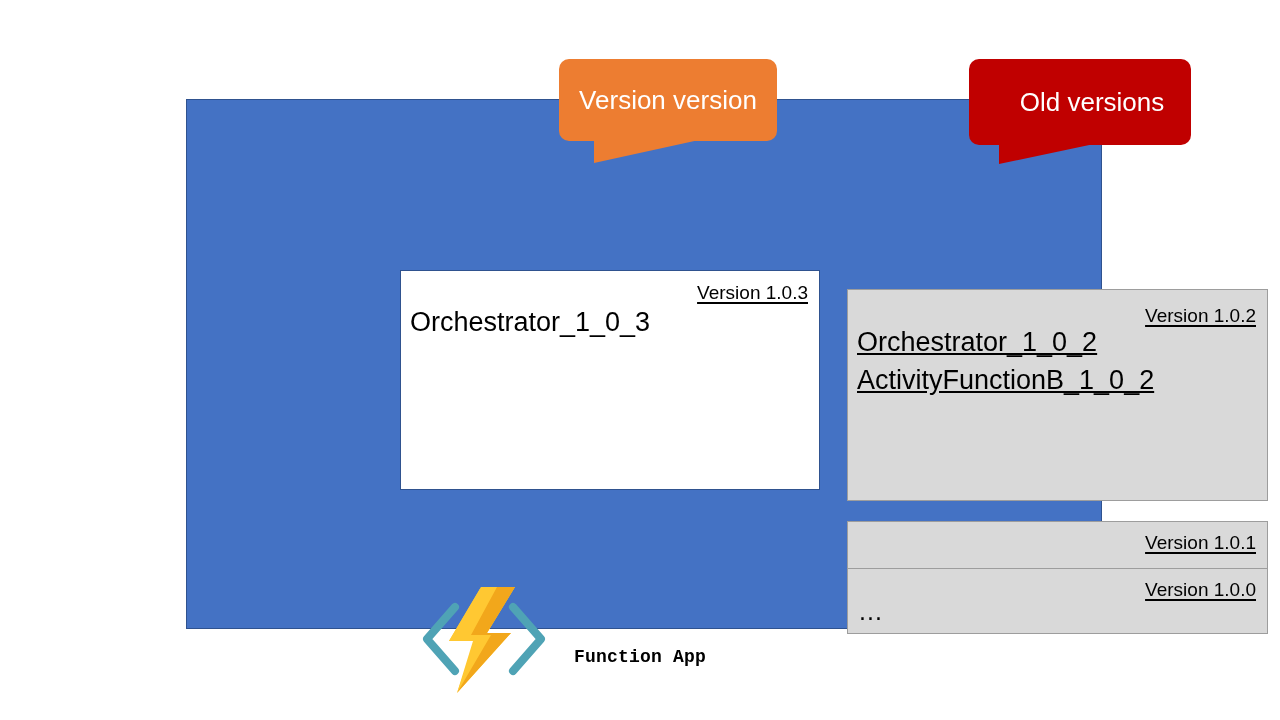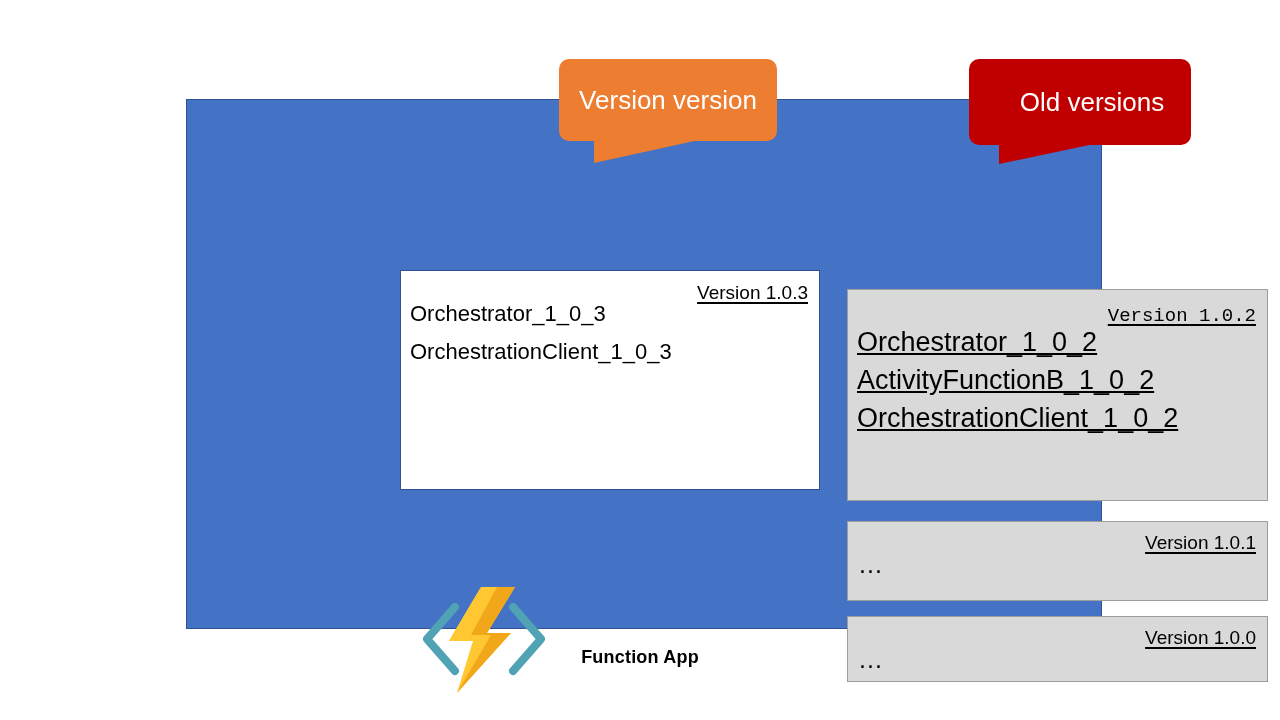--- a/index.html
+++ b/index.html
@@ -52,55 +52,56 @@
   #version-box-102 {
     left: 660px;
     top: 189px;
     width: 421px;
     height: 212px;
   }
   #version-box-101 {
     left: 660px;
     top: 421px;
     width: 421px;
-    height: 80px;
+    height: 68px;
   }
   #version-box-100 {
     left: 660px;
-    top: 516px;
+    top: 468px;
     width: 421px;
     height: 66px;
   }
 
   .version-label {
     position: absolute;
     right: 11px;
     text-decoration: underline;
     text-underline-offset: 3px;
     text-decoration-thickness: 2px;
     white-space: nowrap;
     font-family: "Liberation Sans", sans-serif;
   }
   #version-box-103 .version-label { top: 11px; font-size: 19px; text-align: center; }
-  #version-box-102 .version-label { top: 15px; font-size: 19px; font-family: Liberation Mono, monospace; }
+  #version-box-102 .version-label { top: 15px; font-size: 19px; }
   #version-box-101 .version-label { top: 10px; font-size: 19px; }
   #version-box-100 .version-label { top: 10px; font-size: 19px; }
 
   .function-list {
     position: absolute;
     left: 9px;
     margin: 0;
     padding: 0;
     list-style: none;
     white-space: nowrap;
   }
   #version-box-103 .function-list {
-    top: 24px;
-    font-size: 22px;
+    top: 32px;
+    font-size: 27px;
     line-height: 38px;
+    text-align: right;
   }
   #version-box-102 .function-list {
     top: 33px;
     font-size: 27px;
     line-height: 38px;
     text-decoration: underline;
   }
   .function-list li { font-weight: 400; }
 
   .ellipsis-text {
@@ -170,41 +171,40 @@
   
   #function-app-caption {
     position: absolute;
     left: 0;
     top: 647px;
     width: 1280px;
     text-align: center;
     font-size: 18px;
     font-weight: bold;
     letter-spacing: 0.2px;
+    font-family: Liberation Mono, monospace;
   }
 </style>
 </head>
 <body>
 
 <div id="function-app-container">
 
   <div class="version-box latest" id="version-box-103">
     <div class="version-label">Version 1.0.3</div>
     <ul class="function-list">
       <li>Orchestrator_1_0_3</li>
-      <li>OrchestrationClient_1_0_3</li>
     </ul>
   </div>
 
   <div class="version-box old" id="version-box-102">
     <div class="version-label">Version 1.0.2</div>
     <ul class="function-list">
       <li>Orchestrator_1_0_2</li>
       <li>ActivityFunctionB_1_0_2</li>
-      <li>OrchestrationClient_1_0_2</li>
     </ul>
   </div>
 
   <div class="version-box old" id="version-box-101">
     <div class="version-label">Version 1.0.1</div>
     <div class="ellipsis-text">...</div>
   </div>
 
   <div class="version-box old" id="version-box-100">
     <div class="version-label">Version 1.0.0</div>

